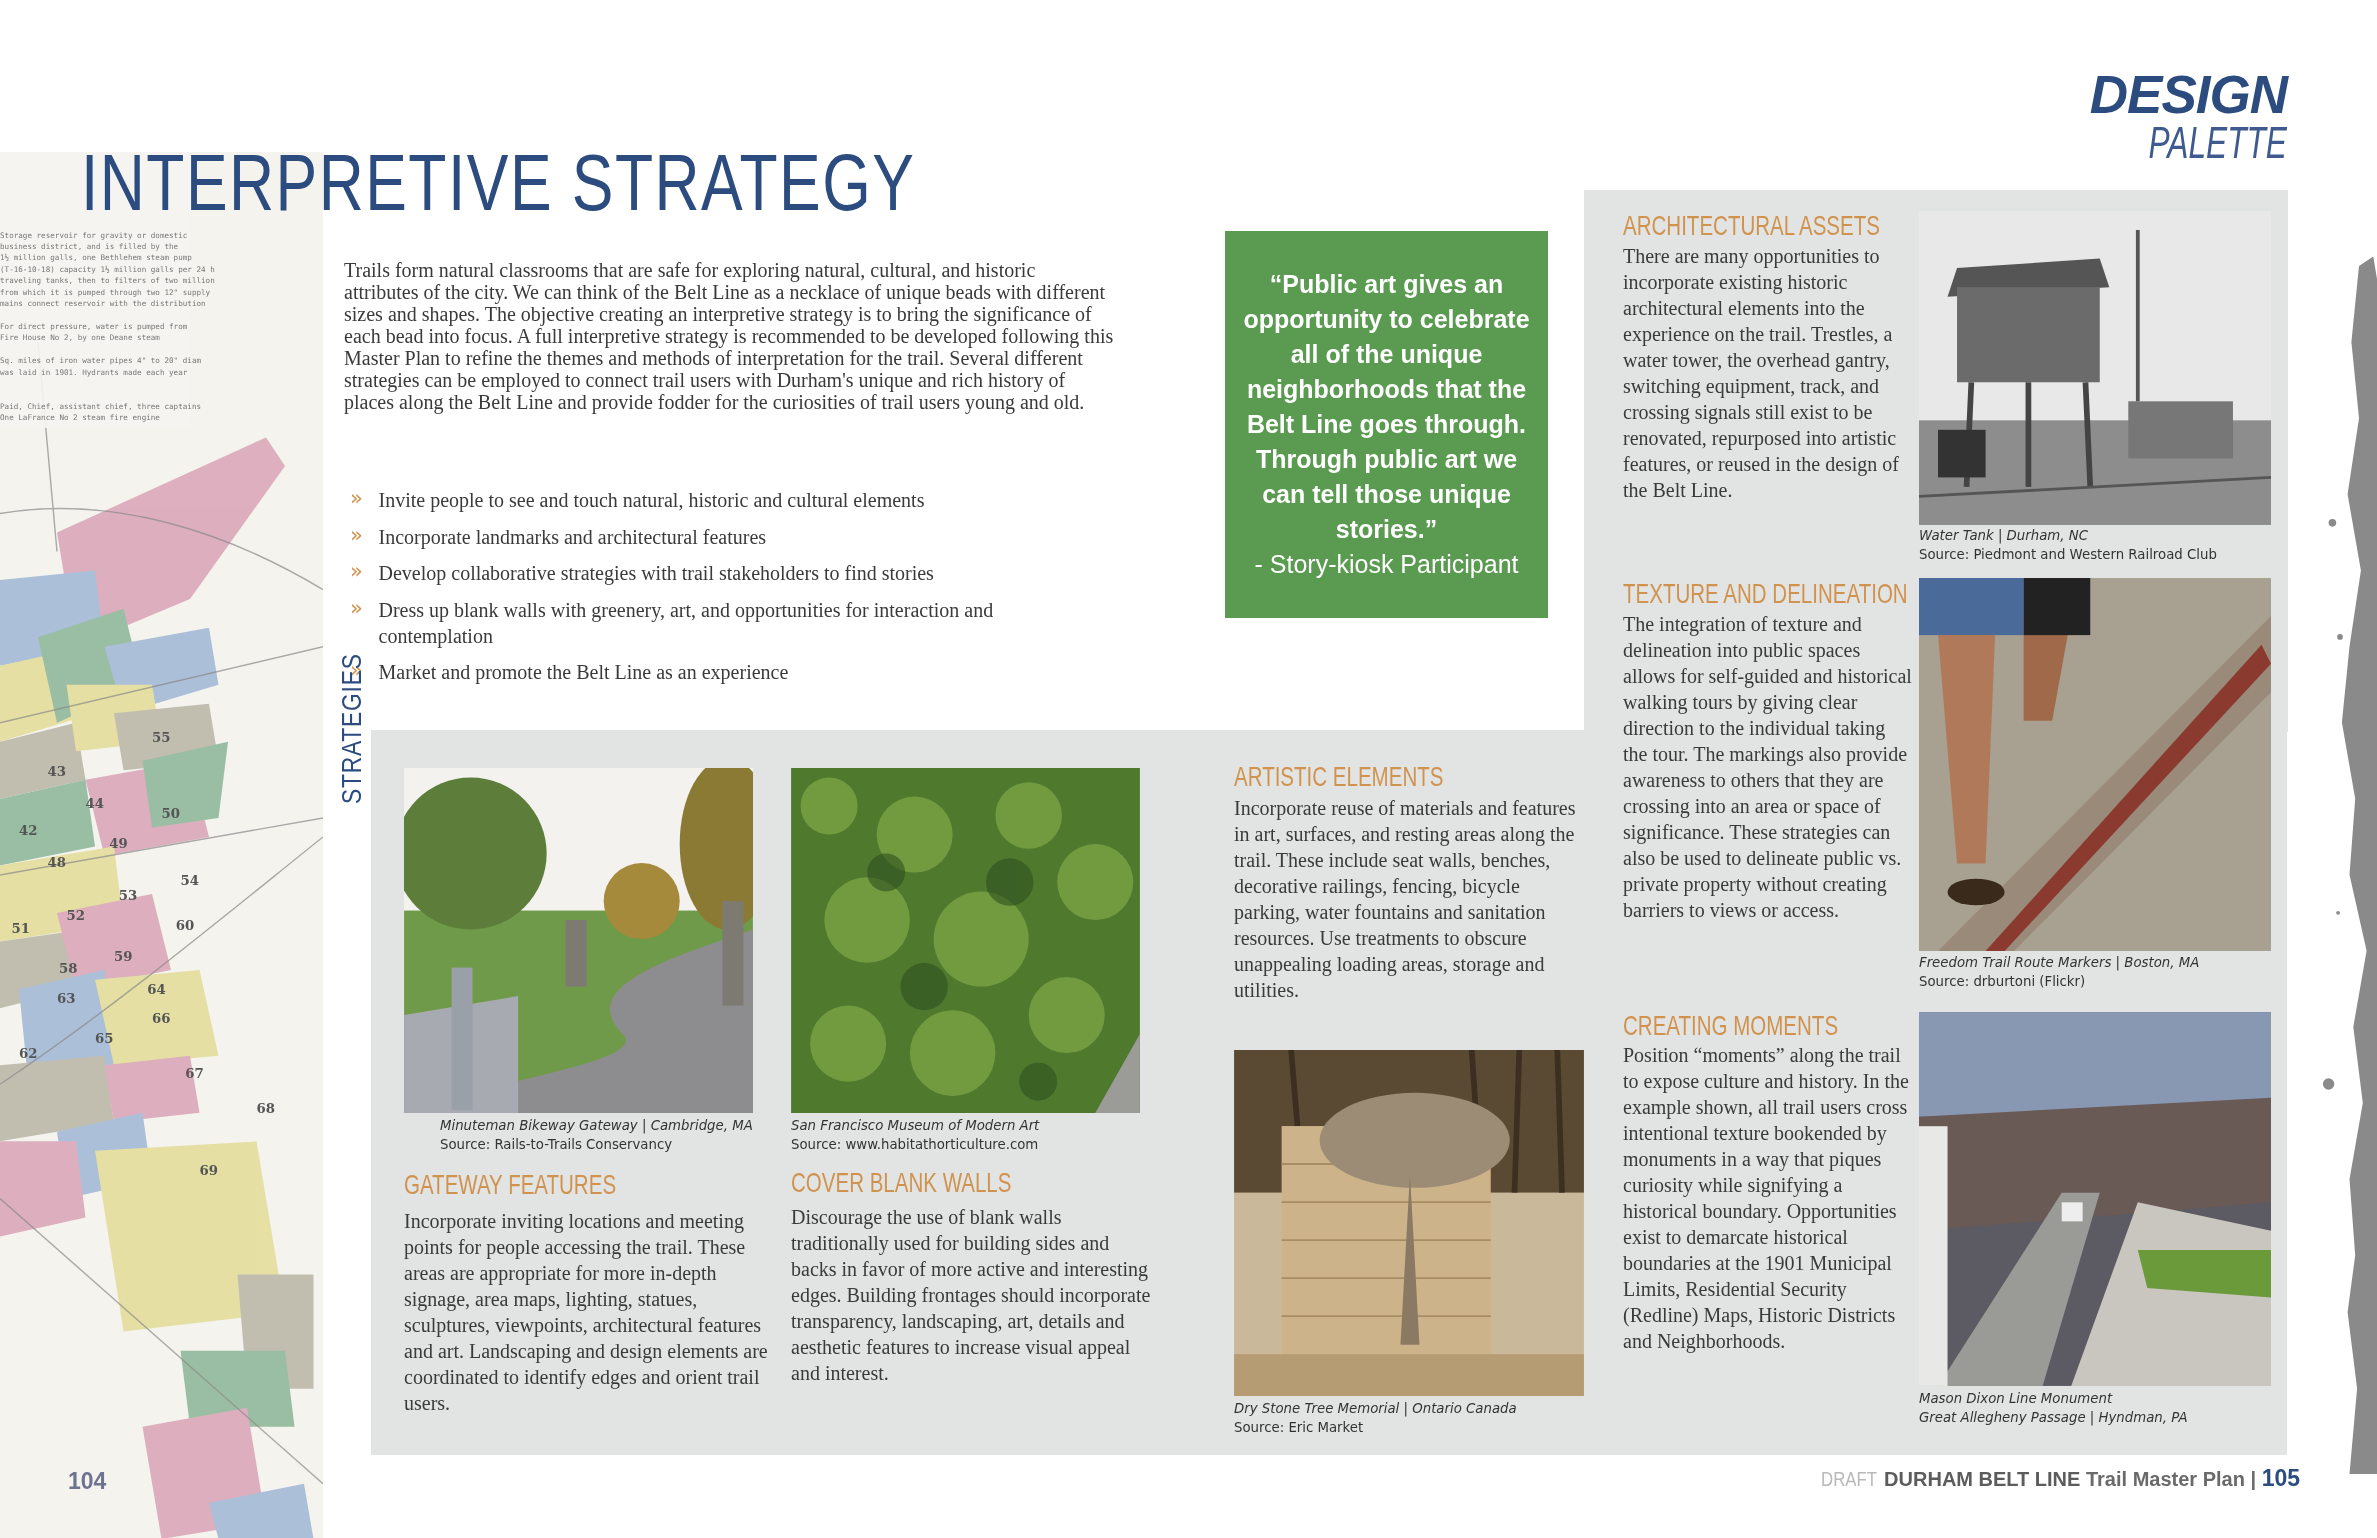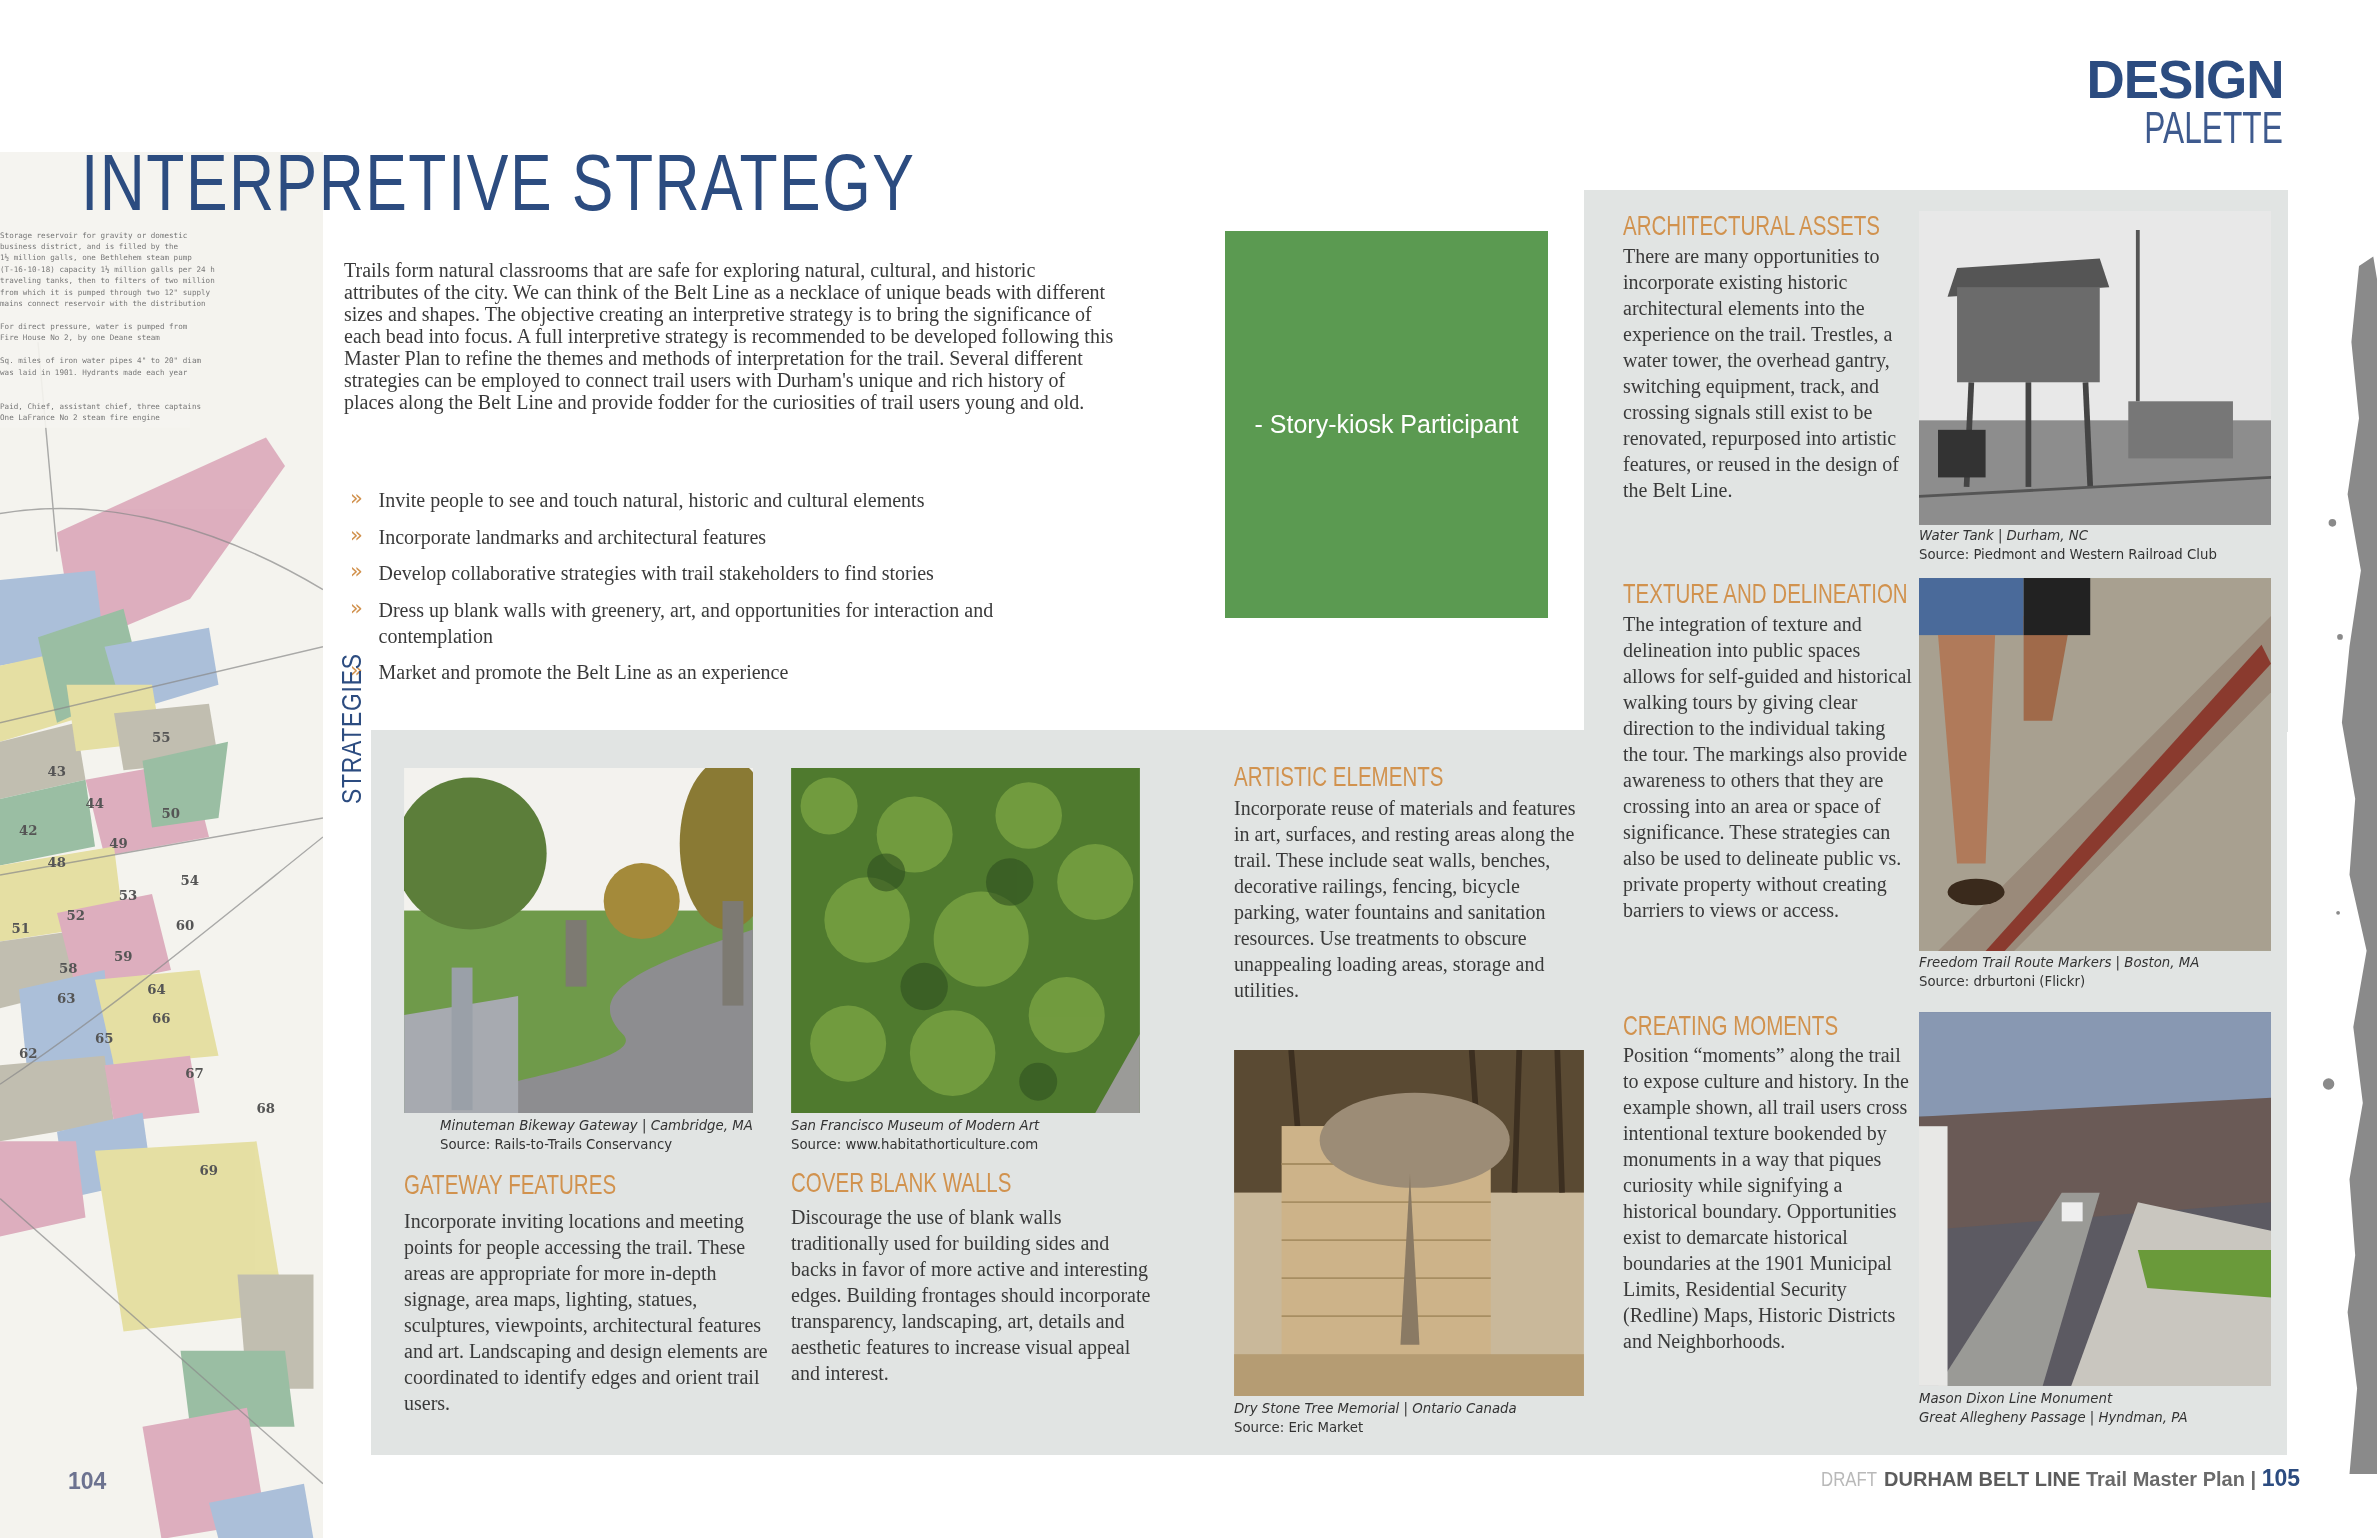--- a/index.html
+++ b/index.html
@@ -7,21 +7,21 @@
   .abs{position:absolute;}
   
   .map{left:0;top:152px;width:323px;height:1387px;overflow:hidden;}
   .map-svg{width:100%;height:100%;}
   
   .panel{background:#e1e4e3;}
   .panel-top{left:1584px;top:190px;width:704px;height:542px;}
   .panel-bottom{left:371px;top:730px;width:1916px;height:725px;}
   
   .title{left:81px;top:143px;font-family:"Liberation Sans Narrow","Liberation Sans",sans-serif;font-size:80px;color:#2c4c80;letter-spacing:1.9px;transform:scaleX(0.78);transform-origin:left top;font-weight:400;line-height:1;white-space:nowrap;}
-  .palette{left:2083px;top:53px;text-align:center;width:204px;}
+  .palette{left:2083px;top:68px;text-align:right;width:204px;font-style:italic;}
   .palette .l1{font-family:"Liberation Sans",sans-serif;font-weight:700;font-size:53px;color:#2c4c80;line-height:1;letter-spacing:-1px;}
   .palette .l2{font-family:"Liberation Sans",sans-serif;font-size:44px;color:#3e5a8e;line-height:1;transform:scaleX(0.72);transform-origin:right top;}
   .intro{left:344px;top:259px;width:770px;font-size:20px;line-height:22px;color:#3a3a3a;}
   .bullets{left:350px;top:487px;width:761px;margin:0;padding:0;list-style:none;}
   .bullets li{position:relative;padding-left:28.5px;font-size:20px;line-height:26px;margin-bottom:10.5px;color:#3a3a3a;}
   .bullets .chev{position:absolute;left:0;top:-1.9px;color:#d1924e;font-size:21px;font-family:"DejaVu Sans",sans-serif;}
   .quote{left:1225px;top:231px;width:323px;height:387px;background:#5b9a51;color:#fff;text-align:center;font-family:"Liberation Sans",sans-serif;display:flex;flex-direction:column;justify-content:center;align-items:center;box-sizing:border-box;padding:0 17px;}
   .quote .q{font-weight:700;font-size:25px;line-height:35px;}
   .quote .attr{font-size:25px;line-height:35px;}
   .strategies-label{left:335px;top:804px;font-family:"Liberation Sans",sans-serif;font-size:28.5px;color:#2c4c80;transform:rotate(-90deg) scaleX(0.8);transform-origin:left top;white-space:nowrap;letter-spacing:1px;}
@@ -144,20 +144,21 @@
 
 <ul class="abs bullets">
   <li><span class="chev">»</span><span>Invite people to see and touch natural, historic and cultural elements</span></li>
   <li><span class="chev">»</span><span>Incorporate landmarks and architectural features</span></li>
   <li><span class="chev">»</span><span>Develop collaborative strategies with trail stakeholders to find stories</span></li>
   <li><span class="chev">»</span><span>Dress up blank walls with greenery, art, and opportunities for interaction and contemplation</span></li>
   <li><span class="chev">»</span><span>Market and promote the Belt Line as an experience</span></li>
 </ul>
 
 <div class="abs quote">
+  <div class="q">“Public art gives an opportunity to celebrate all of the unique neighborhoods that the Belt Line goes through. Through public art we can tell those unique stories.”</div>
   <div class="attr">- Story-kiosk Participant</div>
 </div>
 
 <div class="abs strategies-label">STRATEGIES</div>
 
 <div class="abs photo" style="left:404px;top:768px;width:349px;height:345px;">
   <svg width="349" height="345" viewBox="0 0 367 363">
     <rect width="367" height="363" fill="#f3f2ee"></rect>
     <rect y="150" width="367" height="213" fill="#6f9a4a"></rect>
     <ellipse cx="70" cy="90" rx="80" ry="80" fill="#5c7e3a"></ellipse>

